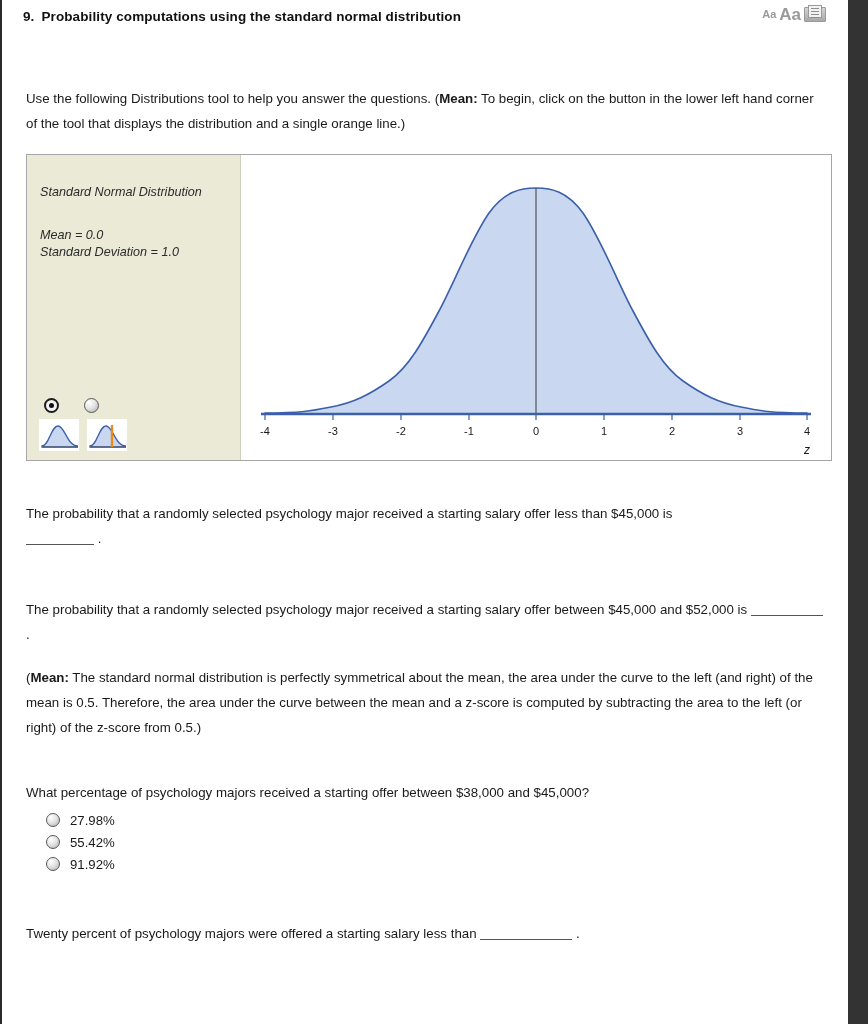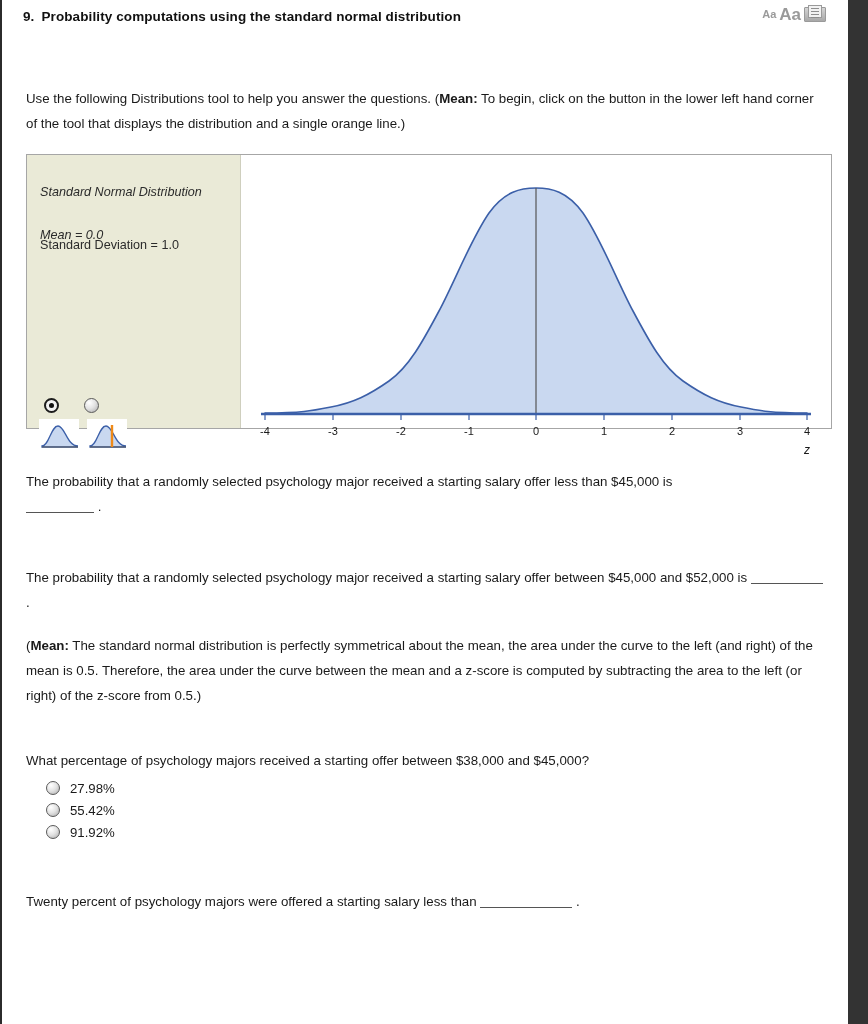--- a/index.html
+++ b/index.html
@@ -123,21 +123,21 @@
     vertical-align: -2px;
   }
   .blank.w-short { width: 68px; }
   .blank.w-mid   { width: 72px; }
   .blank.w-long  { width: 92px; }
 
   
   #dist-tool {
     margin: 18px 0 0 24px;
     width: 806px;
-    height: 275px;
+    height: 307px;
     border: 1px solid #a6a6a6;
     background: #22c55e;
     display: flex;
     position: relative;
     justify-content: flex-end;
   }
   #tool-sidebar {
     width: 214px;
     background: #eaead7;
     position: relative;
@@ -156,21 +156,22 @@
     position: absolute;
     left: 13px;
     top: 73px;
     font-style: italic;
     font-size: 12.6px;
     color: #2b2b2b;
   }
   .side-sd {
     position: absolute;
     left: 13px;
-    top: 83px;
+    top: 90px;
+    font-style: italic;
     font-size: 12.6px;
     color: #2b2b2b;
   }
   #mode-radios {
     position: absolute;
     left: 17px;
     top: 243px;
     display: flex;
     gap: 25px;
   }

